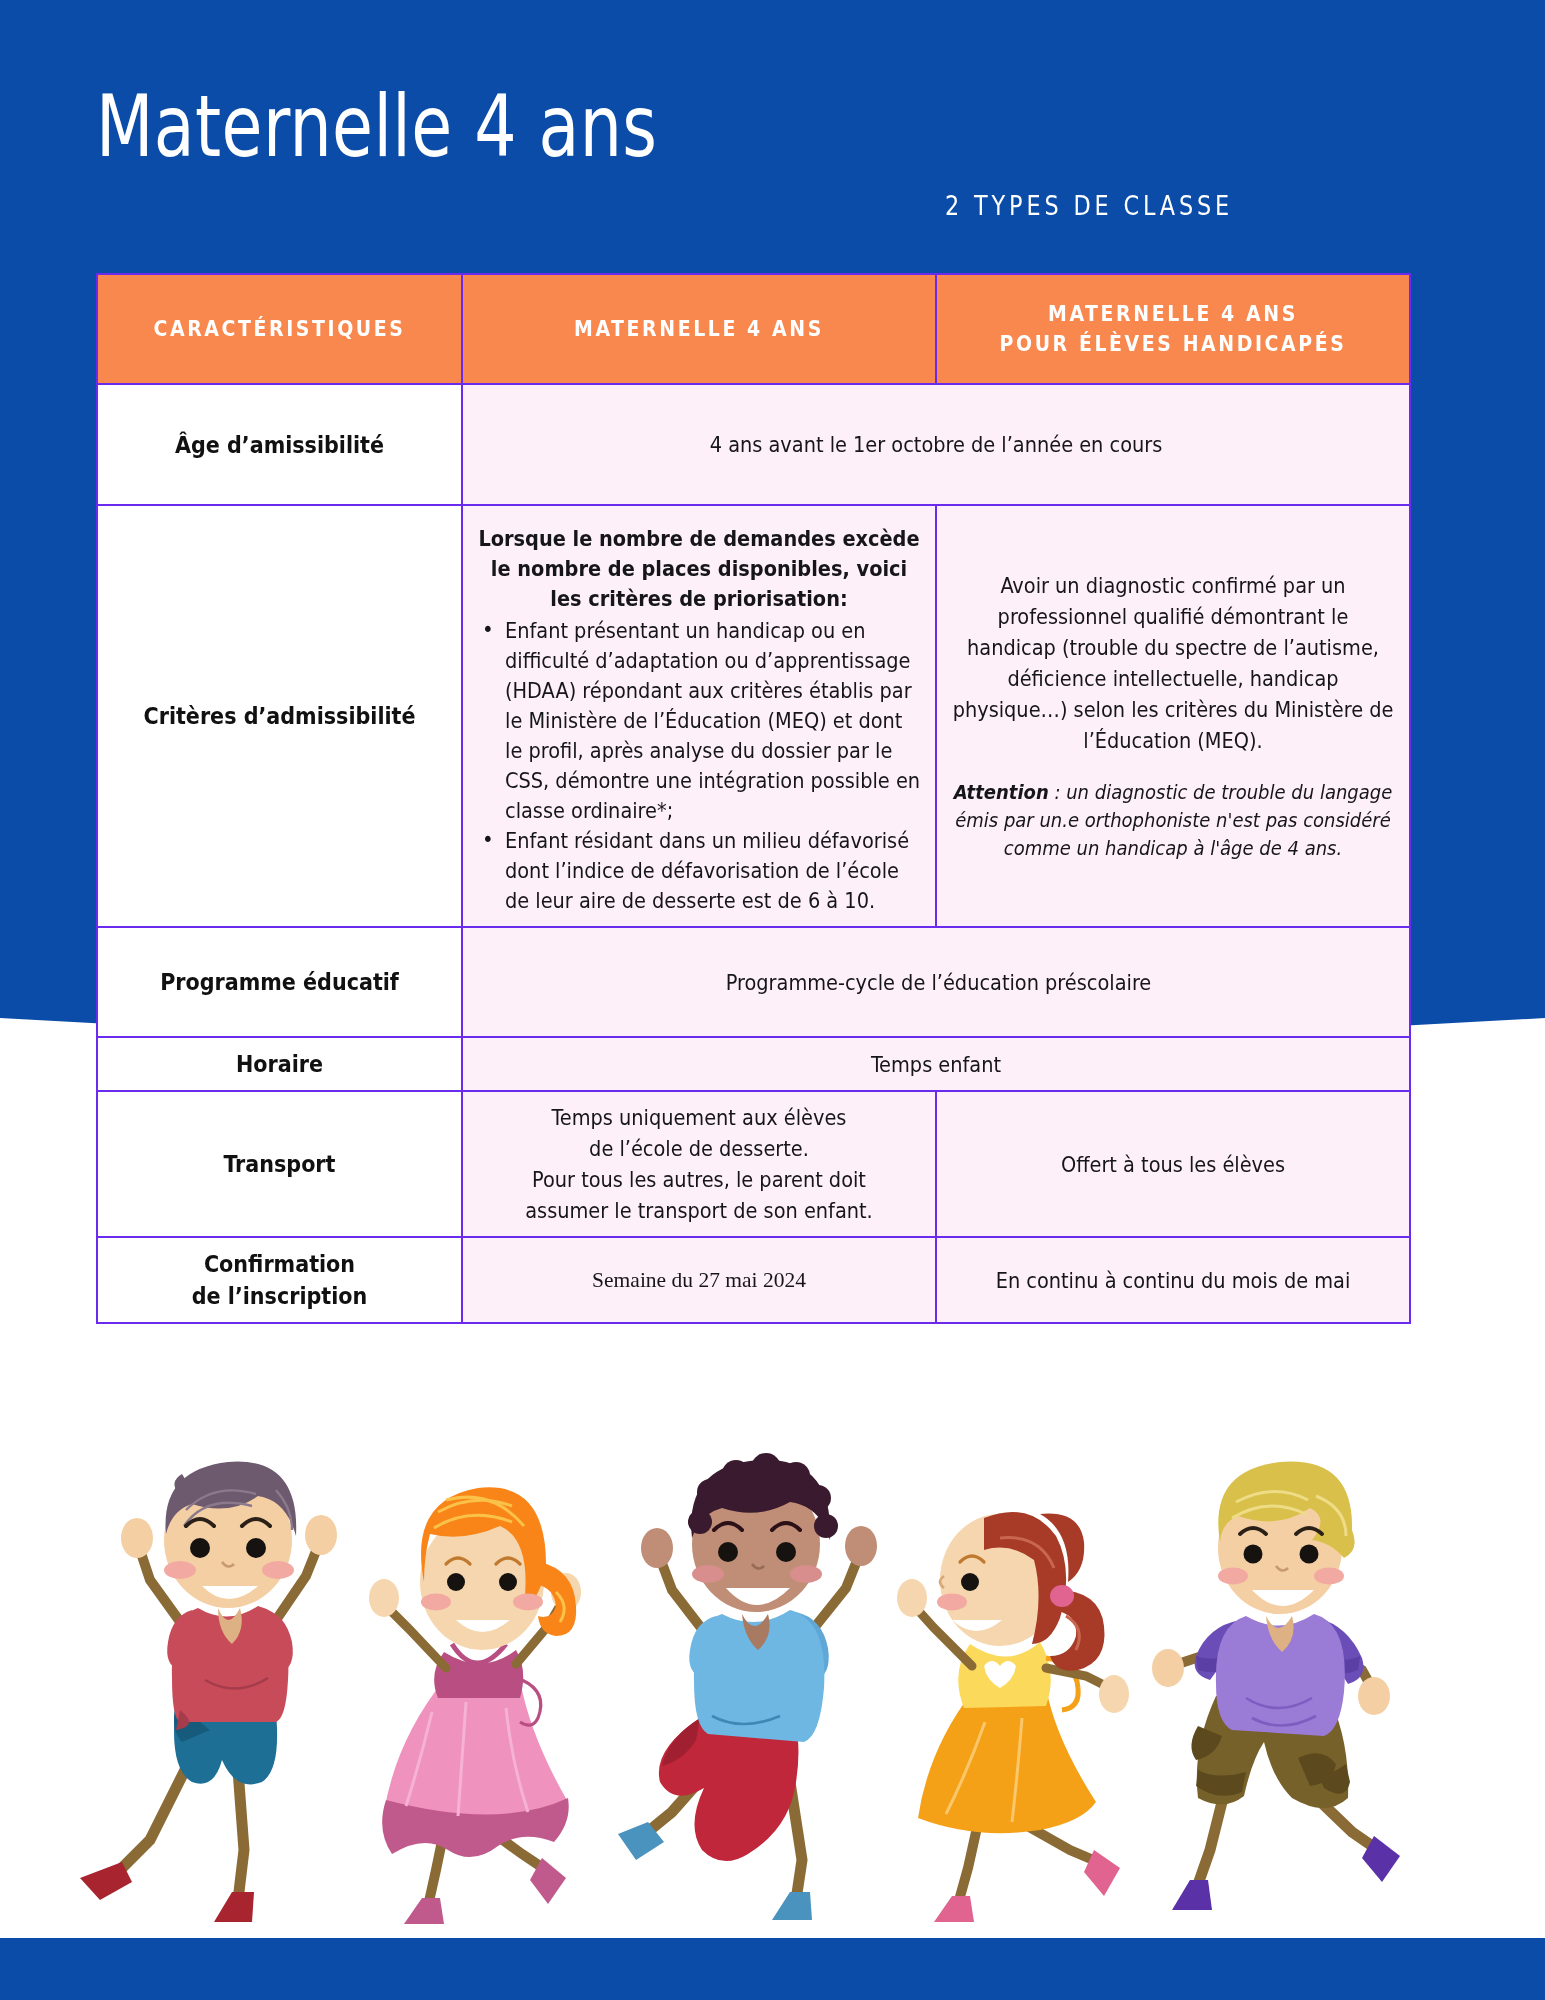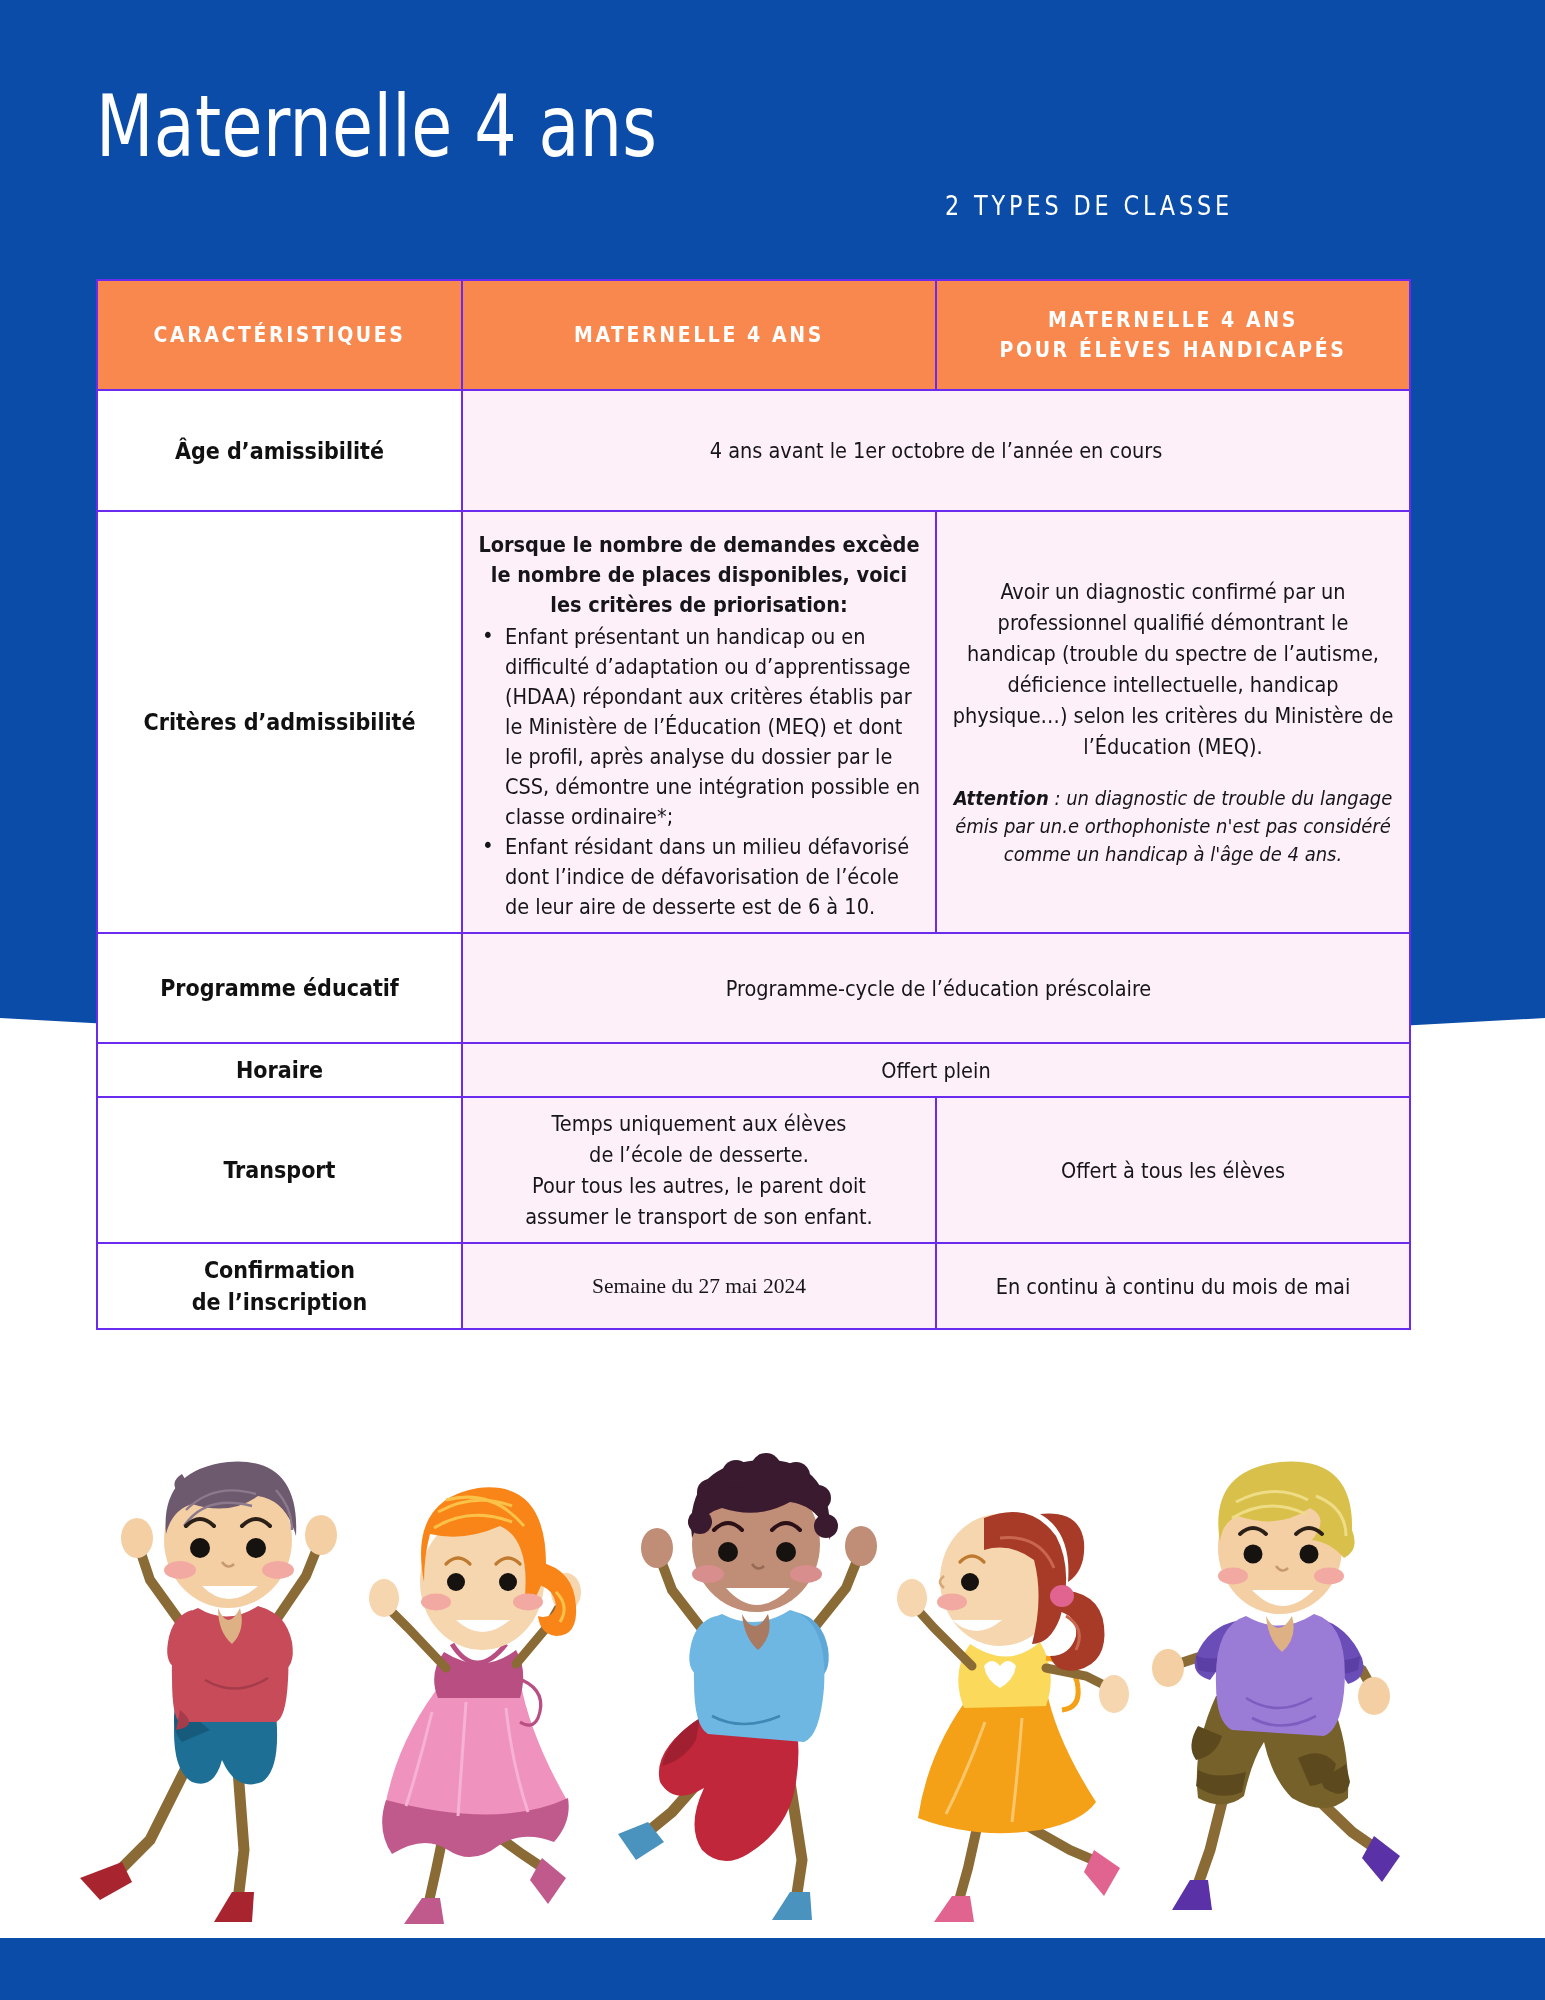--- a/index.html
+++ b/index.html
@@ -46,21 +46,21 @@
     font-size:27px;
     letter-spacing:4.2px;
     font-weight:400;
     white-space:nowrap;
     transform: scaleX(0.92);
     transform-origin:left top;
   }
 
   
   #compare-table{
-    position:absolute; left:96px; top:279px;
+    position:absolute; left:96px; top:273px;
     width:1313px;
     border-collapse:collapse;
     z-index:4;
     table-layout:fixed;
   }
   #compare-table td, #compare-table th{
     border:2px solid #6B2BEF;
     vertical-align:middle;
     padding:10px 14px;
   }
@@ -189,21 +189,21 @@
       </td>
     </tr>
 
     <tr>
       <td class="rowlabel">Programme éducatif</td>
       <td class="cell" colspan="2" style="height:110px;padding-left:19px;">Programme-cycle de l’éducation préscolaire</td>
     </tr>
 
     <tr>
       <td class="rowlabel">Horaire</td>
-      <td class="cell" colspan="2" style="height:48px;">Offert plein</td>
+      <td class="cell" colspan="2" style="height:48px;">Temps enfant</td>
     </tr>
 
     <tr>
       <td class="rowlabel">Transport</td>
       <td class="cell">
         <span>Temps uniquement aux élèves</span><br>
         <span>de l’école de desserte.</span><br>
         <span>Pour tous les autres, le parent doit</span><br>
         <span>assumer le transport de son enfant.</span>
       </td>

